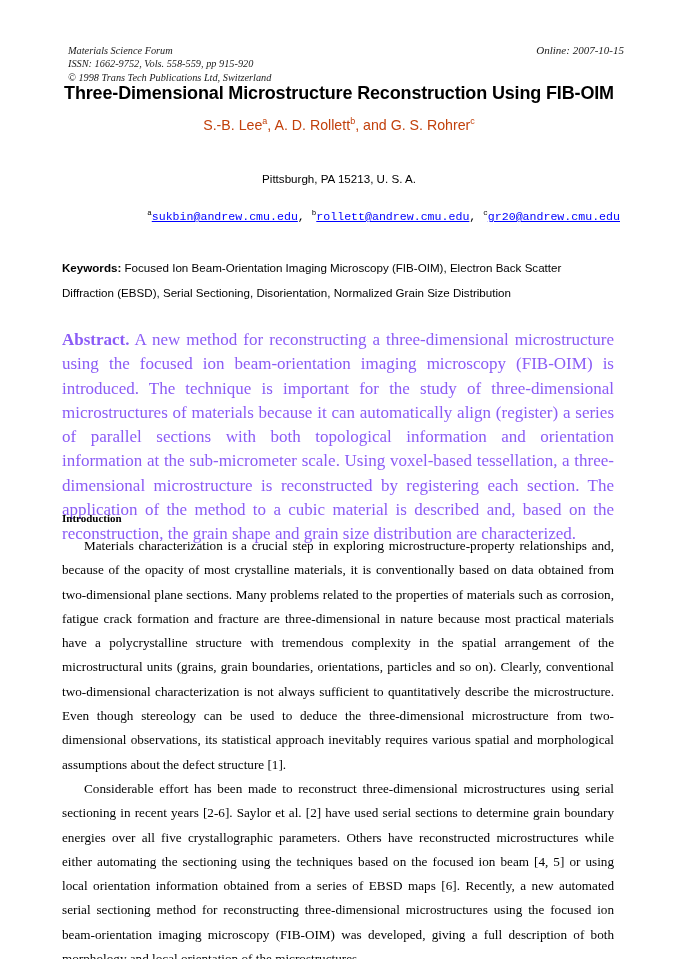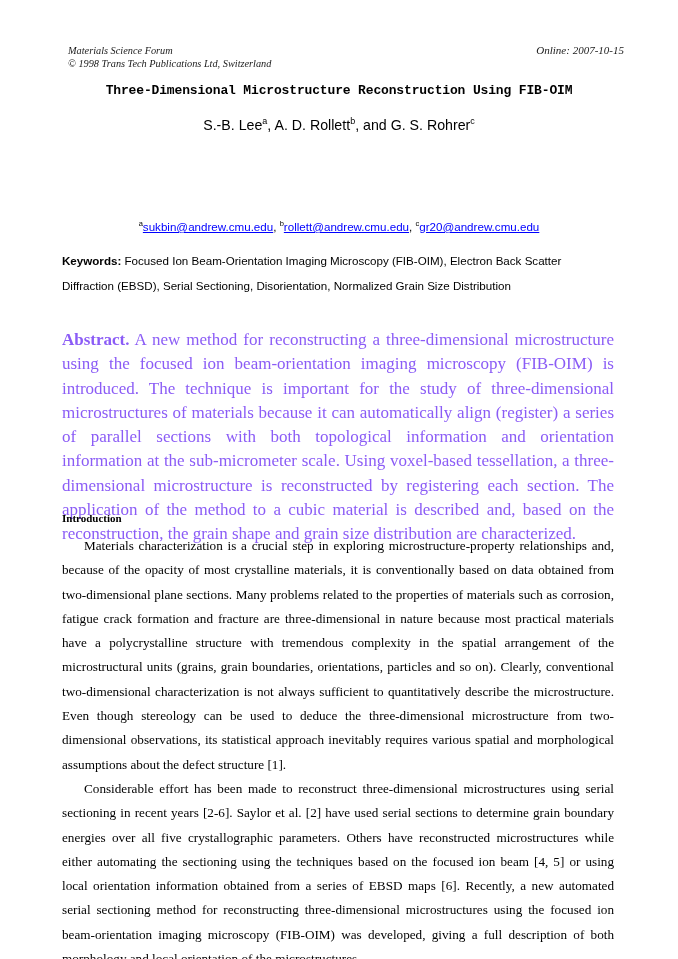--- a/index.html
+++ b/index.html
@@ -60,37 +60,37 @@
     text-align: center;
   }
 
   
   .title {
     position: absolute;
     left: 58px;
     top: 83px;
     width: 562px;
     text-align: center;
-    font-family: Liberation Mono, monospace;
+    font-family: Liberation Sans, sans-serif;
     font-weight: bold;
-    font-size: 13px;
+    font-size: 18px;
     letter-spacing: -0.15px;
     color: #000000;
   }
 
   
   .authors {
     position: absolute;
     left: 58px;
     top: 117px;
     width: 562px;
     text-align: center;
     font-family: "Liberation Sans", sans-serif;
     font-size: 14.2px;
-    color: #000000;
+    color: #c2410c;
   }
   .authors sup {
     font-size: 9px;
     vertical-align: super;
     line-height: 0;
   }
 
   
   .affiliation {
     position: absolute;
@@ -101,43 +101,43 @@
     font-family: "Liberation Sans", sans-serif;
     font-size: 11.6px;
     line-height: 28px;
     color: #000000;
   }
 
   
   .emails {
     position: absolute;
     left: 58px;
-    top: 220px;
-    width: 562px;
-    text-align: center;
-    font-family: Liberation Sans, sans-serif;
+    top: 210px;
+    width: 562px;
+    text-align: right;
+    font-family: Liberation Mono, monospace;
     font-size: 11.6px;
     color: #000000;
   }
   .emails sup {
     font-size: 7.5px;
     vertical-align: super;
     line-height: 0;
     color: #000000;
   }
   .emails a {
     color: #0000ff;
     text-decoration: underline;
   }
 
   
   .keywords {
     position: absolute;
     left: 62px;
-    top: 248px;
+    top: 255px;
     width: 552px;
     font-family: "Liberation Sans", sans-serif;
     font-size: 11.6px;
     line-height: 25px;
     text-align: left;
     color: #000000;
   }
   .keywords b { font-weight: bold; }
 
   
@@ -185,32 +185,34 @@
   }
 </style>
 </head>
 <body>
 
 <div class="page">
 
   <div class="masthead">
     <div class="masthead-left">
       <div>Materials Science Forum</div>
+      <div>ISSN: 1662-9752, Vols. 558-559, pp 915-920</div>
       <div>© 1998 Trans Tech Publications Ltd, Switzerland</div>
     </div>
     <div class="masthead-right">Online: 2007-10-15</div>
   </div>
 
   <div class="title">Three-Dimensional Microstructure Reconstruction Using FIB-OIM</div>
 
   <div class="authors">
     <span>S.-B. Lee</span><sup>a</sup><span>, </span><span>A. D. Rollett</span><sup>b</sup><span>, and </span><span>G. S. Rohrer</span><sup>c</sup>
   </div>
 
   <div class="affiliation">
+    <div>Pittsburgh, PA 15213, U. S. A.</div>
   </div>
 
   <div class="emails">
     <sup>a</sup><a href="#">sukbin@andrew.cmu.edu</a><span>, </span><sup>b</sup><a href="#">rollett@andrew.cmu.edu</a><span>, </span><sup>c</sup><a href="#">gr20@andrew.cmu.edu</a>
   </div>
 
   <div class="keywords">
     <b>Keywords:</b><span> Focused Ion Beam-Orientation Imaging Microscopy (FIB-OIM), Electron Back Scatter Diffraction (EBSD), Serial Sectioning, Disorientation, Normalized Grain Size Distribution</span>
   </div>
 

